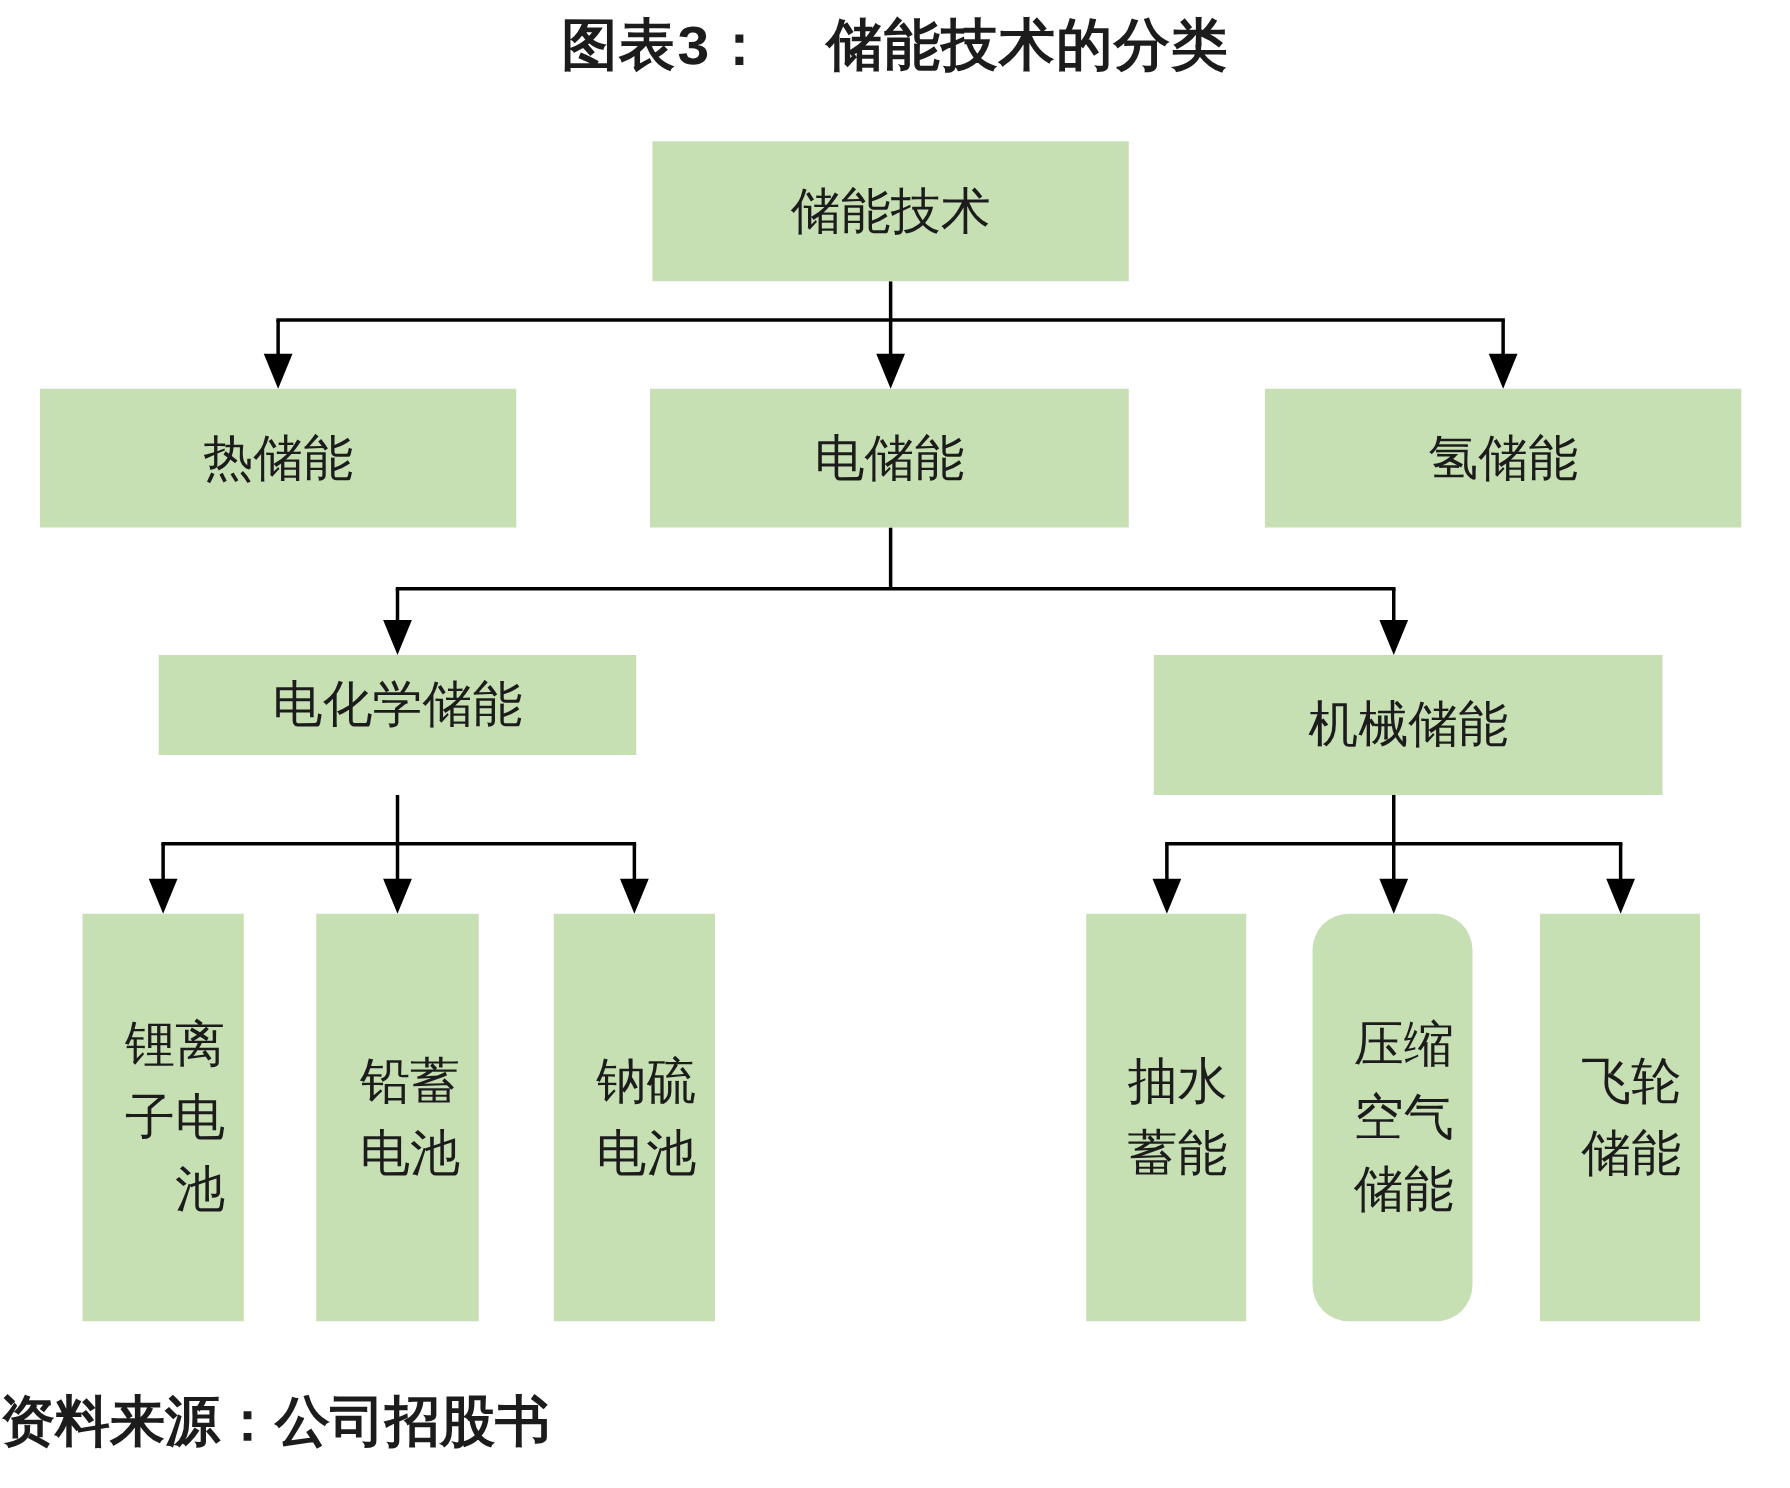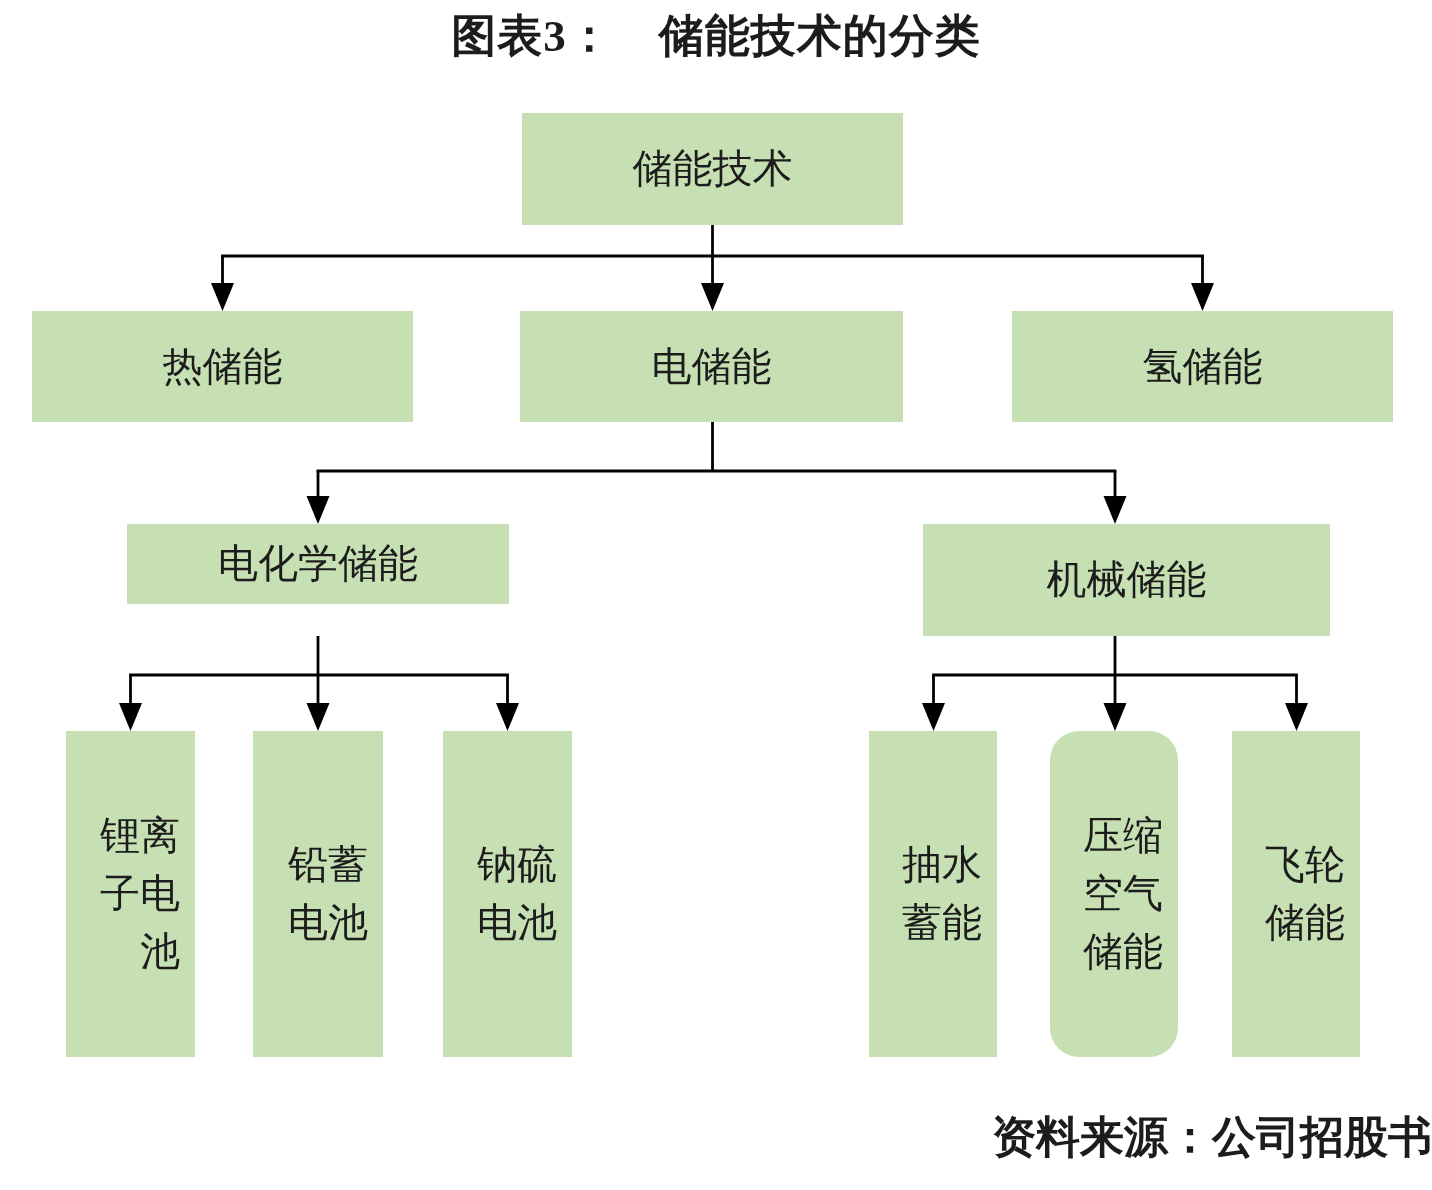--- a/index.html
+++ b/index.html
@@ -23,26 +23,27 @@
   }
   .fig-title {
     position: absolute;
     left: 0; top: 6px;
     width: 100%;
     text-align: center;
     font-size: 45px;
     font-weight: bold;
     letter-spacing: 1px;
     white-space: pre;
+    font-family: Liberation Mono, monospace;
   }
   .fig-source {
     position: absolute;
     left: 0; top: 1108px;
     width: 100%;
-    text-align: right;
+    text-align: left;
     font-size: 44px;
     font-weight: bold;
     white-space: pre;
   }
   .connectors {
     position: absolute;
     left: 0; top: 0;
     width: 1432px;
     height: 1190px;
   }

